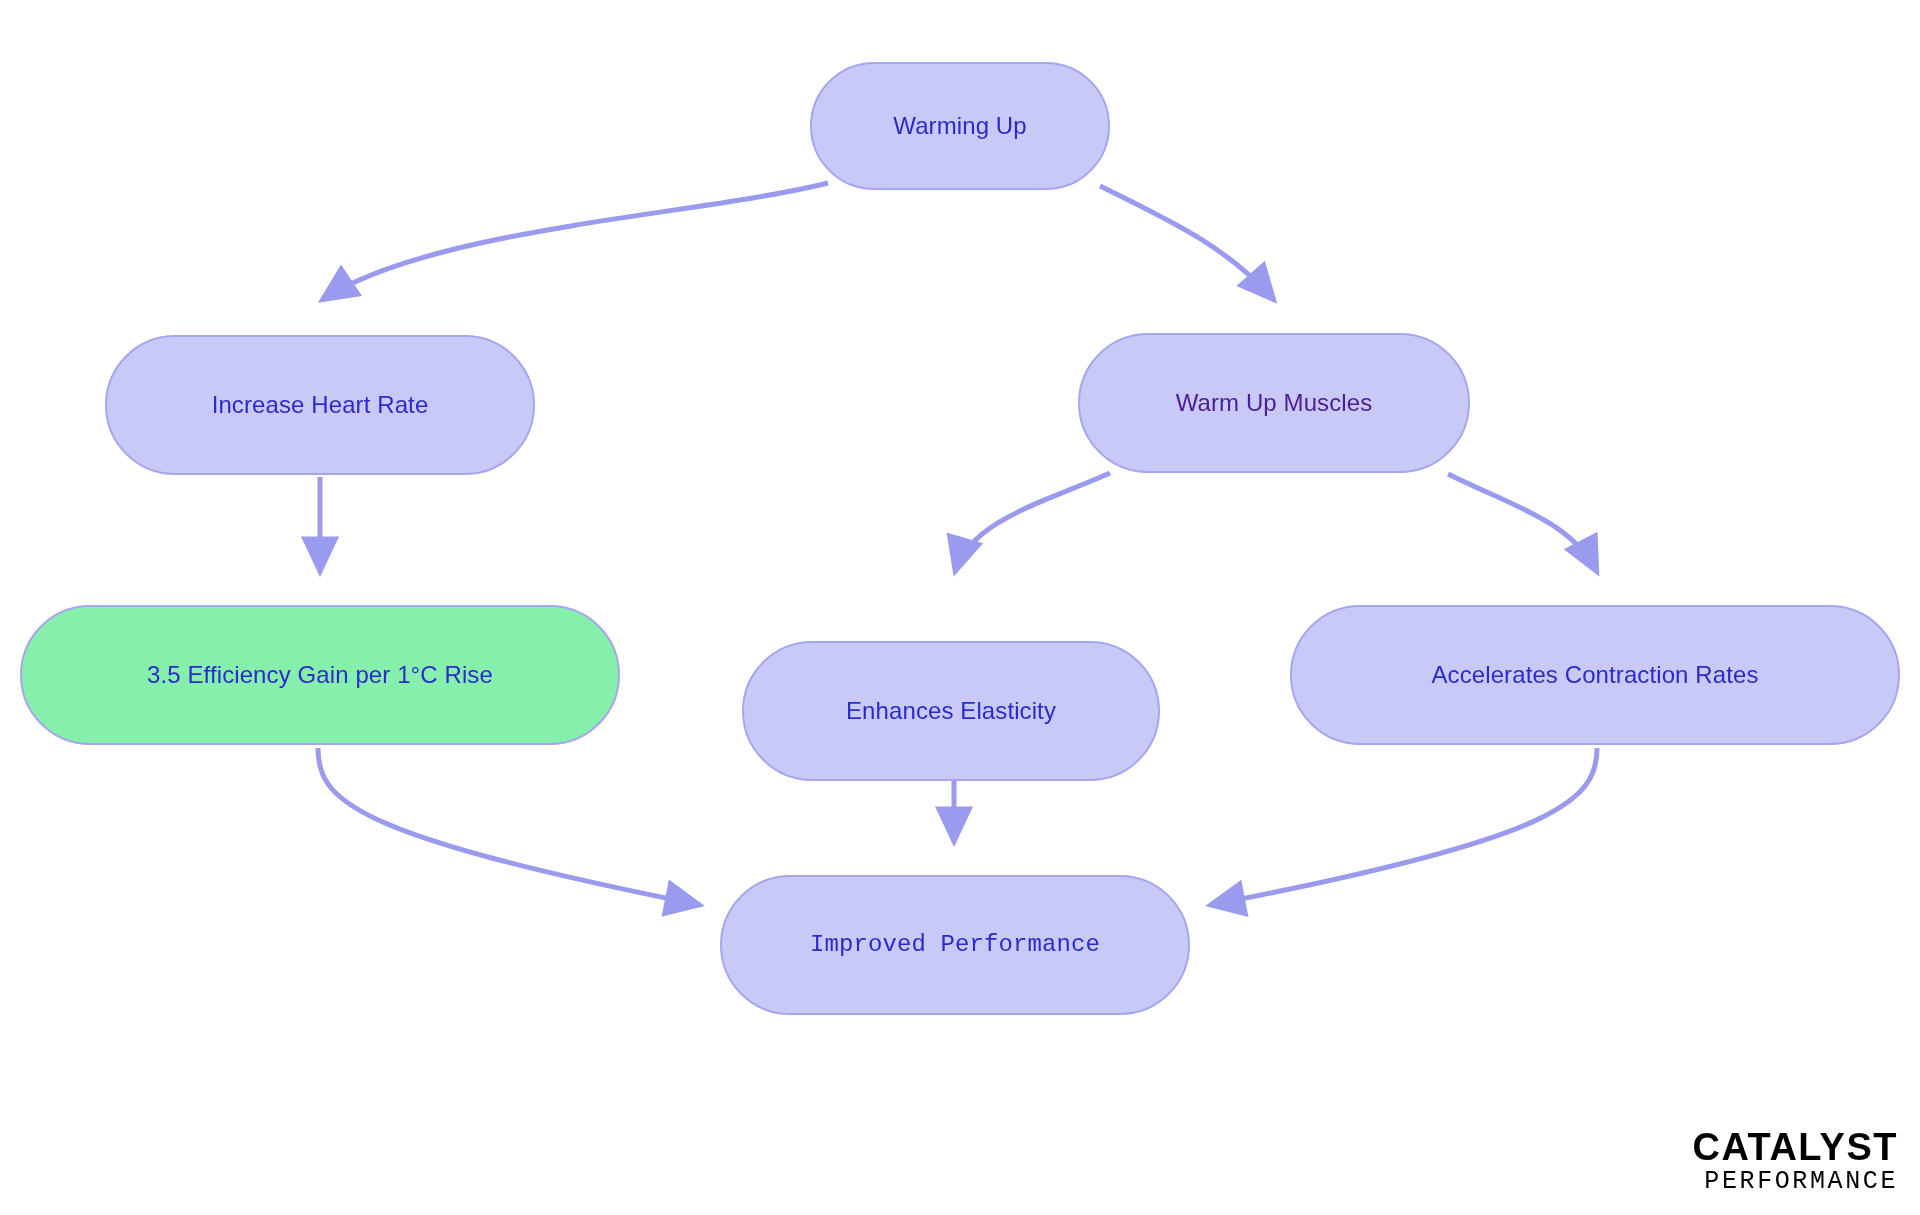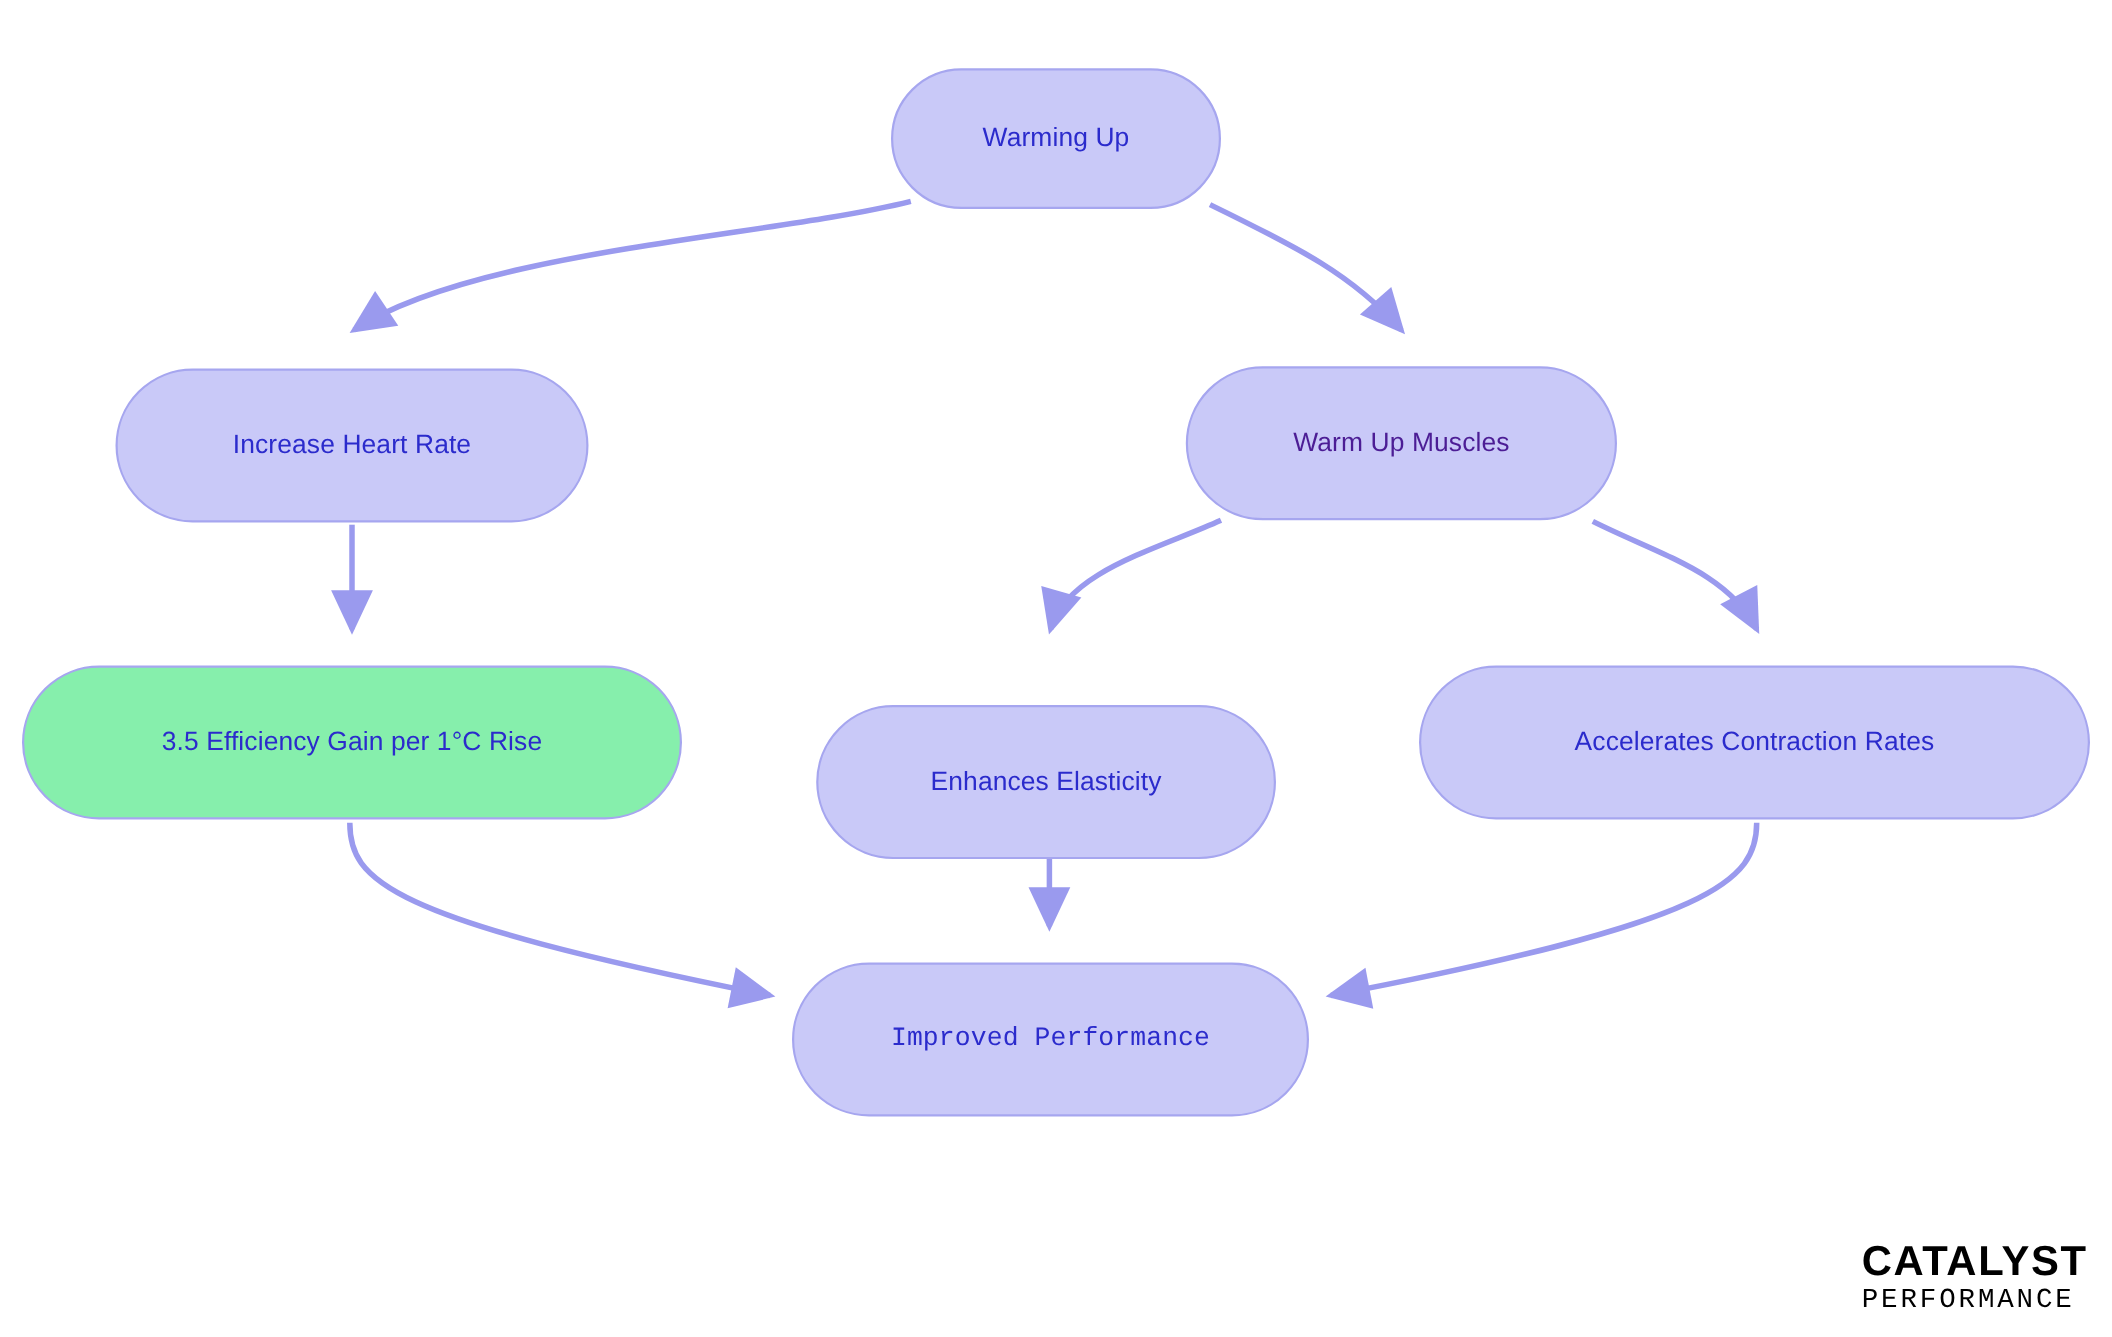--- a/index.html
+++ b/index.html
@@ -46,21 +46,21 @@
     padding: 0 26px;
   }
   .node-label {
     display: block;
     line-height: 1.1;
   }
   #brand {
     position: absolute;
     right: 22px;
     bottom: 18px;
-    text-align: left;
+    text-align: right;
     color: #000000;
     user-select: none;
   }
   #brand .brand-top {
     display: block;
     font-size: 38px;
     font-weight: 700;
     letter-spacing: 1.5px;
     line-height: 1.0;
   }

